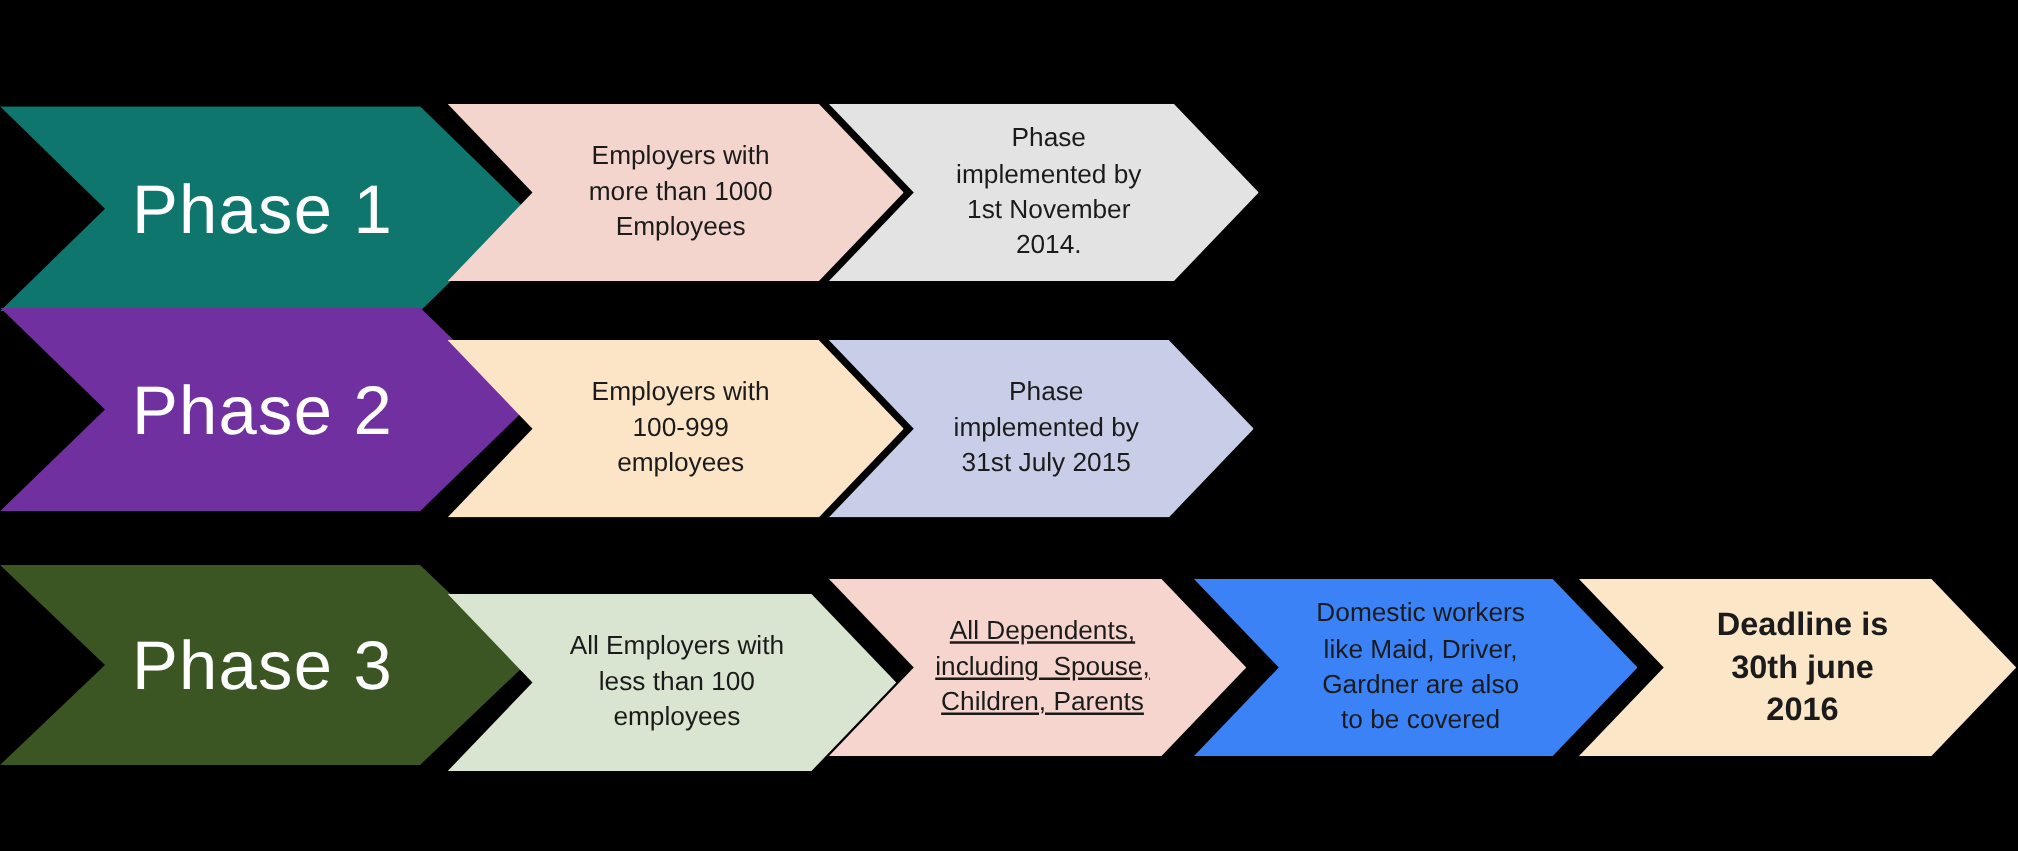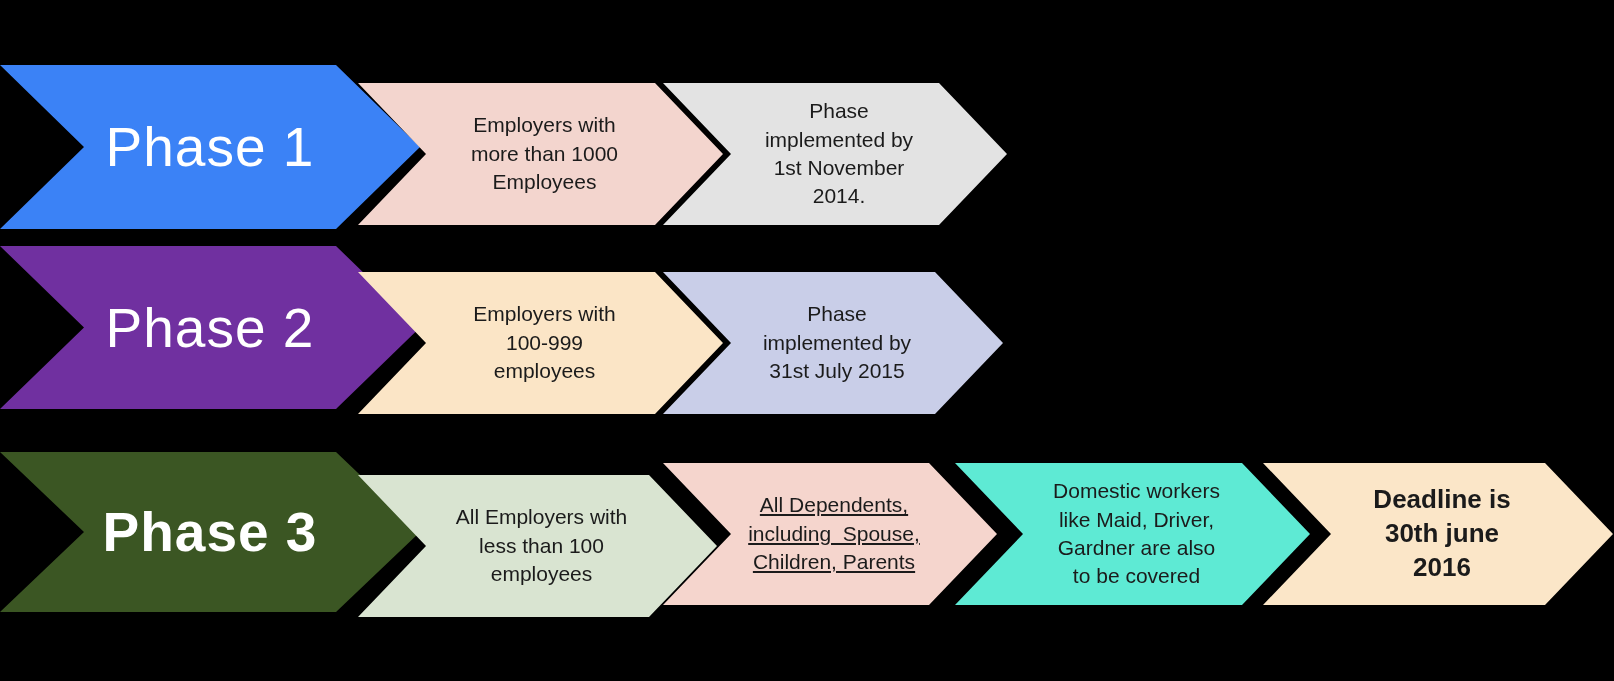--- a/index.html
+++ b/index.html
@@ -48,21 +48,21 @@
     font-weight: 700;
     font-size: 26px;
     line-height: 1.3;
   }
 </style>
 </head>
 <body>
 
 <div id="canvas" style="background-color: rgb(0, 0, 0);">
 
-  <div class="chevron phase-chevron" style="left: 0px; top: 65px; width: 420px; height: 164px; background-color: #3b82f6; text-align: center;">
+  <div class="chevron phase-chevron" style="left: 0px; top: 85px; width: 420px; height: 164px; background-color: #0f766e; text-align: center;">
     <span class="phase-label" style="color: rgb(255, 255, 255);">Phase 1</span>
   </div>
   <div class="chevron step-chevron" style="left: 358px; top: 83px; width: 365px; height: 142px; background-color: rgb(243, 213, 206);">
     <span class="step-text" style="color: rgb(27, 27, 27);">Employers with
 more than 1000
 Employees</span>
   </div>
   <div class="chevron step-chevron" style="left: 663px; top: 83px; width: 344px; height: 142px; background-color: rgb(227, 227, 227);">
     <span class="step-text" style="color: rgb(27, 27, 27);">Phase
 implemented by
@@ -78,33 +78,33 @@
 100-999
 employees</span>
   </div>
   <div class="chevron step-chevron" style="left: 663px; top: 272px; width: 340px; height: 142px; background-color: rgb(201, 206, 232);">
     <span class="step-text" style="color: rgb(27, 27, 27);">Phase
 implemented by
 31st July 2015</span>
   </div>
 
   <div class="chevron phase-chevron" style="left: 0px; top: 452px; width: 420px; height: 160px; background-color: rgb(59, 86, 35);">
-    <span class="phase-label" style="color: rgb(255, 255, 255); font-weight: bold;">Phase 3</span>
+    <span class="phase-label" style="color: rgb(255, 255, 255);">Phase 3</span>
   </div>
   <div class="chevron step-chevron" style="left: 358px; top: 475px; width: 359px; height: 142px; background-color: rgb(217, 228, 209);">
     <span class="step-text" style="color: rgb(27, 27, 27);">All Employers with
 less than 100
 employees</span>
   </div>
   <div class="chevron step-chevron" style="left: 663px; top: 463px; width: 334px; height: 142px; background-color: rgb(245, 213, 205);">
     <span class="step-text" style="color: rgb(27, 27, 27); text-decoration: underline;">All Dependents,
 including  Spouse,
 Children, Parents</span>
   </div>
-  <div class="chevron step-chevron" style="left: 955px; top: 463px; width: 355px; height: 142px; background-color: #5eead4;">
+  <div class="chevron step-chevron" style="left: 955px; top: 463px; width: 355px; height: 142px; background-color: #3b82f6;">
     <span class="step-text" style="color: rgb(27, 27, 27);">Domestic workers
 like Maid, Driver,
 Gardner are also
 to be covered</span>
   </div>
   <div class="chevron step-chevron" style="left: 1263px; top: 463px; width: 350px; height: 142px; background-color: rgb(251, 230, 200); justify-content: center;">
     <span class="step-text bold" style="color: rgb(27, 27, 27);">Deadline is
 30th june
 2016</span>
   </div>

